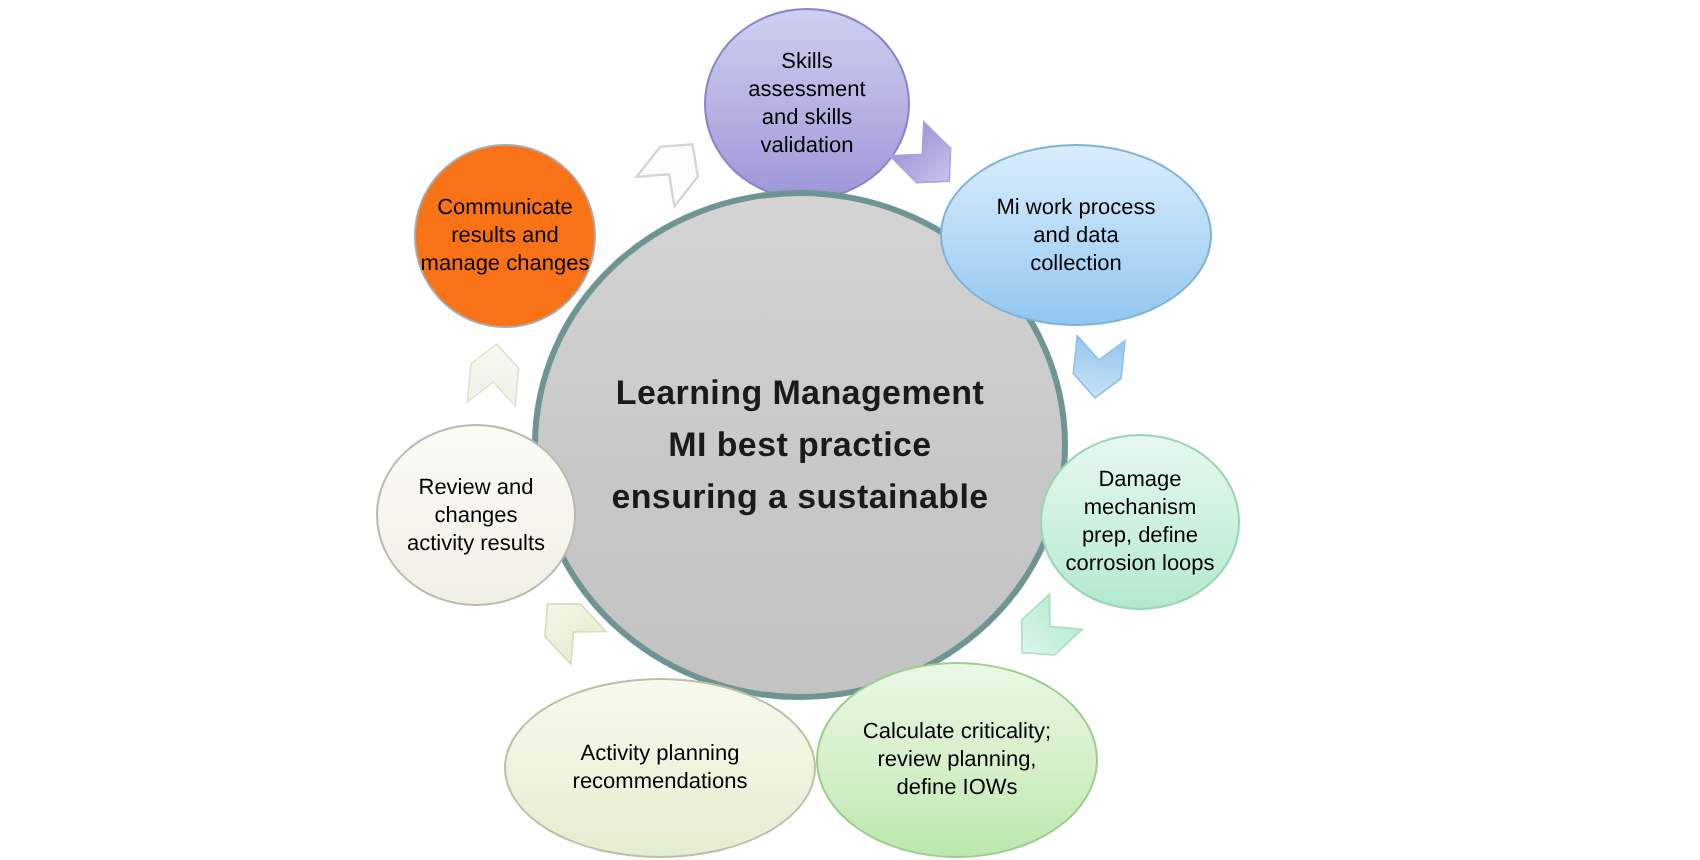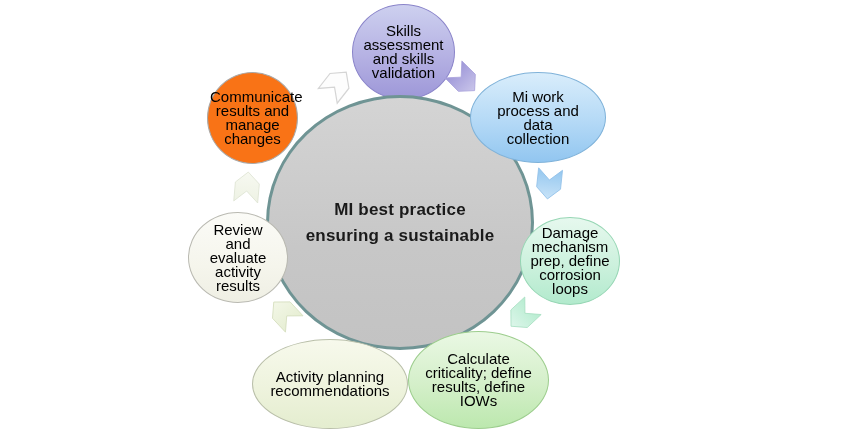--- a/index.html
+++ b/index.html
@@ -18,21 +18,21 @@
     z-index:2;
   }
   .center-text{
     text-align:center;font-weight:bold;font-size:17px;line-height:26px;
     color:#1a1a1a;letter-spacing:0.2px;
   }
   
   .node{
     position:absolute;border-radius:50%;box-sizing:border-box;
     display:flex;align-items:center;justify-content:center;
-    text-align:center;font-size:15px;line-height:14px;color:#000;
+    text-align:center;font-size:11px;line-height:14px;color:#000;
     z-index:3;
   }
   .node span{display:block;}
   .node-skills{
     left:352px;top:4px;width:103px;height:96px;
     background:linear-gradient(180deg,#cdd0ef 0%,#b5b1e3 55%,#9d97d8 100%);
     border:1px solid #8983c9;z-index:1;
   }
   .node-skills span{max-width:80px;}
   .node-miwork{
@@ -111,39 +111,40 @@
       </linearGradient>
     </defs>
   </svg>
 
   <div class="node node-skills">
     <span>Skills assessment and skills validation</span>
   </div>
 
   <div class="center-circle">
     <div class="center-text">
+      <div>Learning Management</div>
       <div>MI best practice</div>
       <div>ensuring a sustainable</div>
     </div>
   </div>
 
   <div class="node node-miwork">
     <span>Mi work process and data collection</span>
   </div>
   <div class="node node-damage">
     <span>Damage mechanism prep, define corrosion loops</span>
   </div>
   <div class="node node-activity">
     <span>Activity planning recommendations</span>
   </div>
   <div class="node node-calculate">
-    <span>Calculate criticality; define results, define IOWs</span>
+    <span>Calculate criticality; review planning, define IOWs</span>
   </div>
   <div class="node node-review">
-    <span>Review and evaluate activity results</span>
+    <span>Review and changes activity results</span>
   </div>
   <div class="node node-communicate">
     <span>Communicate results and manage changes</span>
   </div>
 
   <svg class="arrow arrow-comm-skills" viewBox="0 0 26 32">
     <polygon points="13,1 25,12 25,31 13,20 1,31 1,12" fill="#fdfdfd" stroke="#d5d5d5" stroke-width="1.2"></polygon>
   </svg>
   <svg class="arrow arrow-skills-mi" viewBox="0 0 26 32">
     <polygon points="13,1 25,12 25,31 13,20 1,31 1,12" fill="url(#gradPurple)" stroke="#a9a2dc" stroke-width="0.8"></polygon>

